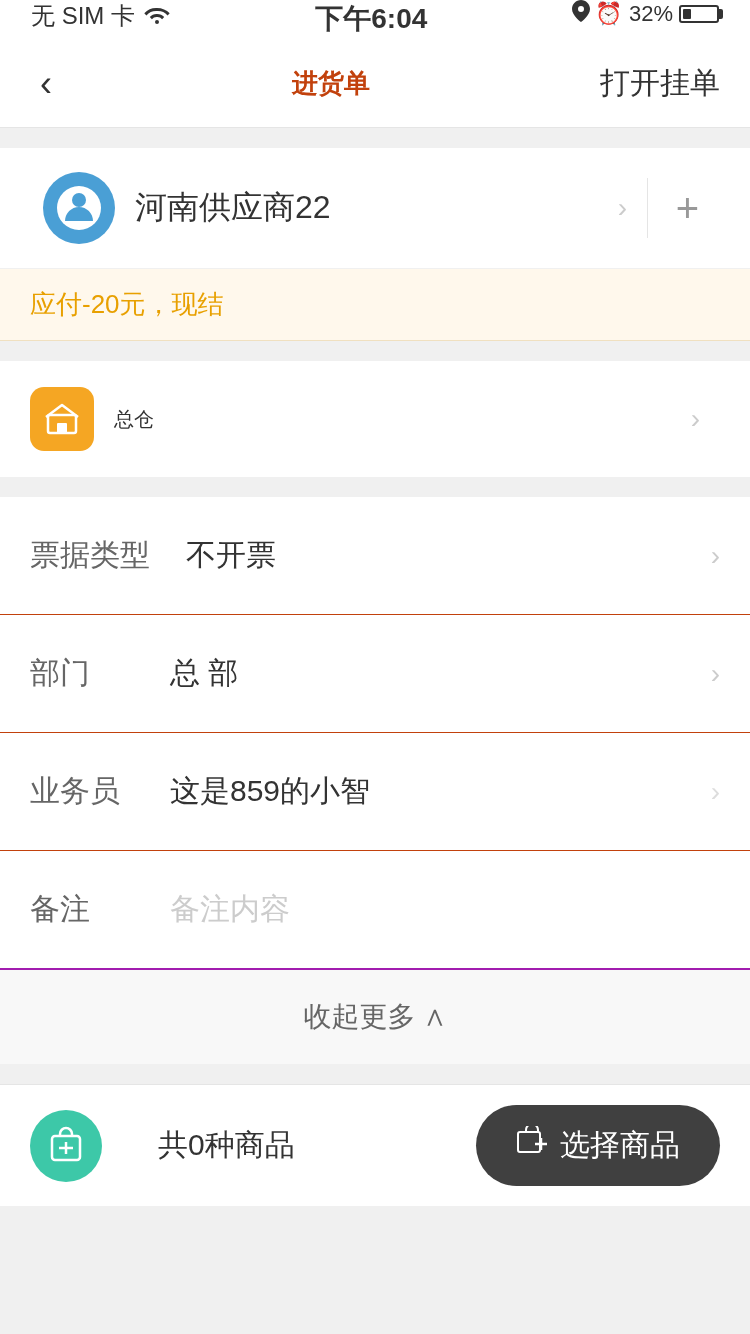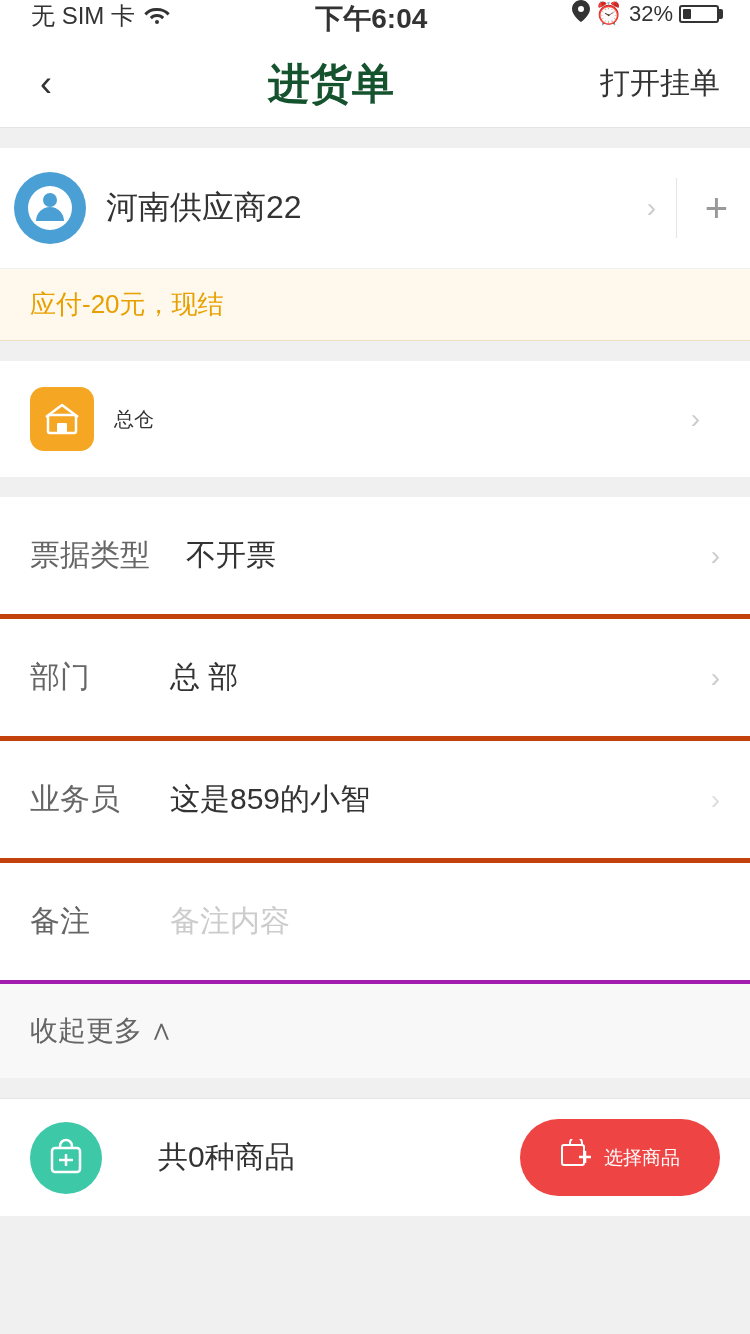--- a/index.html
+++ b/index.html
@@ -39,23 +39,23 @@
       padding: 0 30px;
       border-bottom: 1px solid #e5e5e5;
     }
     .nav-back {
       font-size: 36px;
       color: #333;
       cursor: pointer;
       padding: 10px;
     }
     .nav-title {
-      font-size: 42px;
+      font-size: 26px;
       font-weight: 600;
-      color: #14532d;
+      color: #c2410c;
     }
     .nav-action {
       font-size: 30px;
       color: #333;
       cursor: pointer;
     }
 
     
     .section-gap {
       height: 20px;
@@ -65,21 +65,21 @@
     
     .card {
       background: #fff;
       margin-bottom: 0;
     }
 
     
     .supplier-row {
       display: flex;
       align-items: center;
-      padding: 24px 14px;
+      padding: 24px 43px;
       background: #fff;
       border-bottom: 1px solid #f0f0f0;
     }
     .supplier-avatar {
       width: 72px;
       height: 72px;
       border-radius: 50%;
       background: #4a9fd5;
       display: flex;
       align-items: center;
@@ -157,21 +157,21 @@
     }
 
     
     .form-section {
       background: #fff;
     }
     .form-row {
       display: flex;
       align-items: center;
       padding: 38px 30px;
-      border-top: 5px solid #c2410c;
+      border-top: 1px solid #c2410c;
       position: relative;
     }
     .form-row:first-child {
       border-top: none;
       gap: 16px;
     }
     .form-label {
       font-size: 30px;
       color: #666;
       width: 140px;
@@ -194,24 +194,25 @@
     }
     .form-chevron-disabled {
       color: #ddd;
       font-size: 28px;
       margin-left: 10px;
     }
 
     
     .collapse-row {
       background: #f8f8f8;
-      border-top: 4px solid #a21caf;
+      border-top: 2px solid #a21caf;
       padding: 28px 30px;
       display: flex;
       align-items: center;
+      justify-content: center;
       font-size: 28px;
       color: #666;
       cursor: pointer;
     }
 
     
     .bottom-section {
       background: #fff;
       border-top: 1px solid #e5e5e5;
       display: flex;
@@ -229,25 +230,25 @@
       justify-content: center;
       flex-shrink: 0;
     }
     .product-count-label {
       flex: 1;
       font-size: 30px;
       color: #333;
       margin-left: 36px;
     }
     .select-product-btn {
-      background: #ef4444;
+      background: #404040;
       color: #fff;
       border-radius: 50px;
       padding: 20px 40px;
-      font-size: 19px;
+      font-size: 30px;
       display: flex;
       align-items: center;
       gap: 12px;
       cursor: pointer;
       border: none;
       white-space: nowrap;
       justify-content: space-between;
     }
 
     

